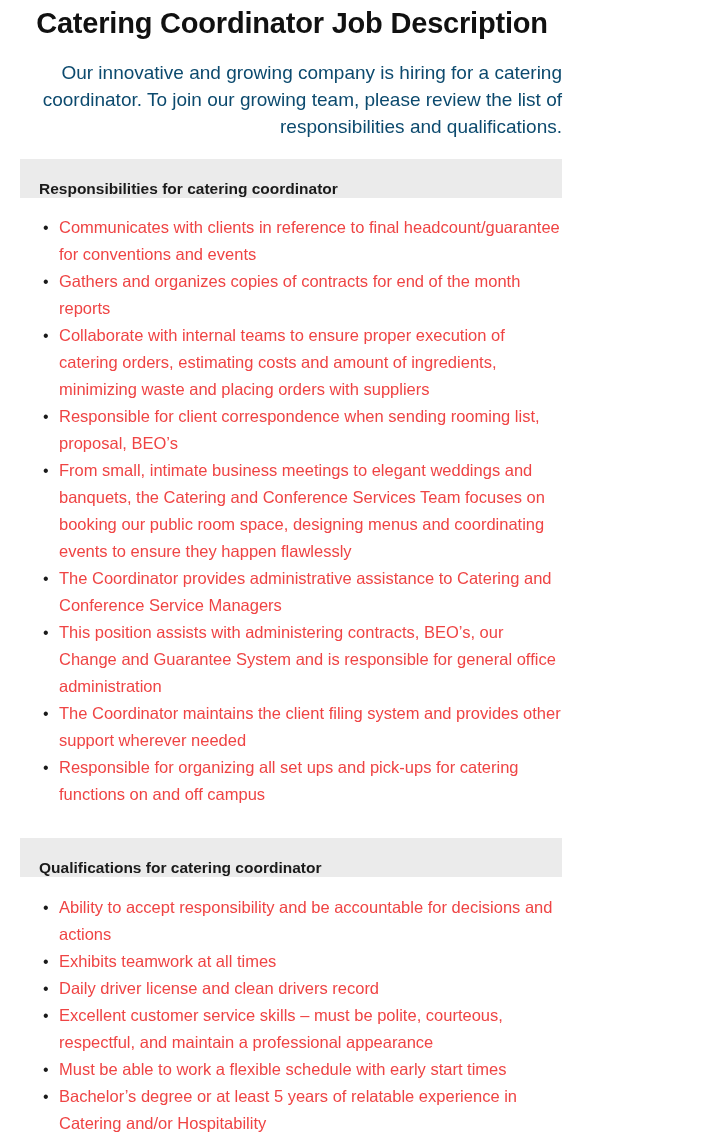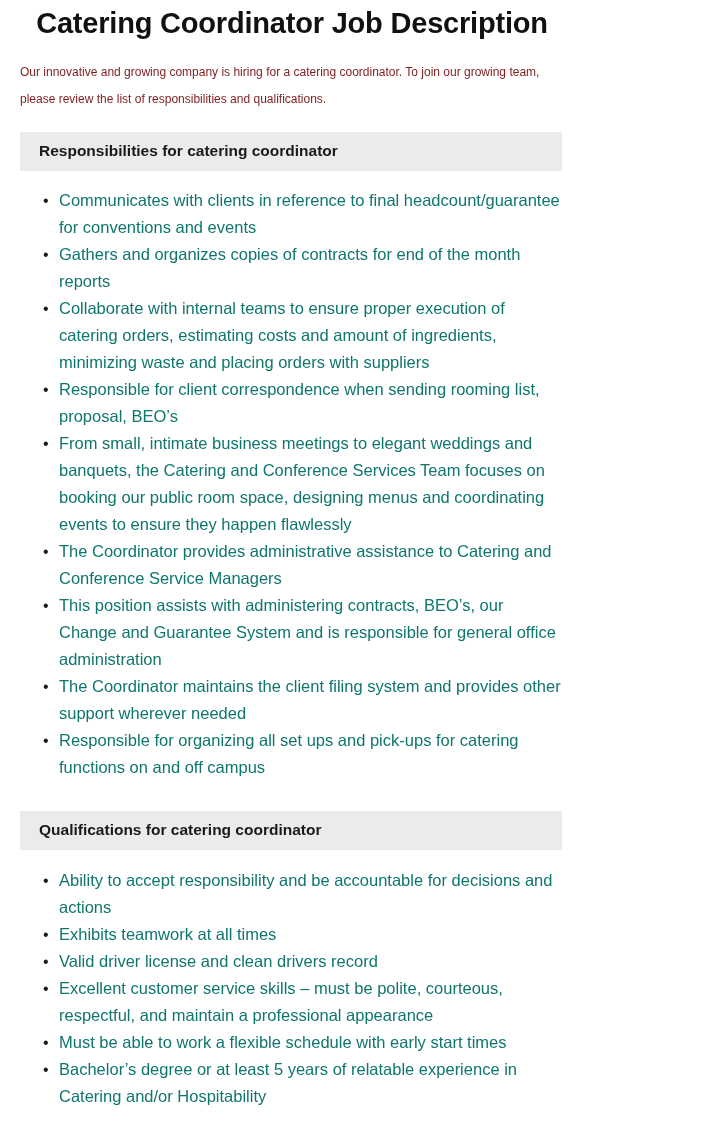--- a/index.html
+++ b/index.html
@@ -27,55 +27,56 @@
     text-align: center;
     line-height: 1.18;
     color: #111111;
     margin: 0;
     padding: 6px 20px 0 20px;
     letter-spacing: -0.2px;
   }
   .intro {
     margin: 0;
     padding: 19px 22px 0 20px;
-    font-size: 12px;
+    font-size: 19px;
     line-height: 27px;
-    color: #7f1d1d;
+    color: #0c4a6e;
+    text-align: right;
   }
   .section {
     margin: 0;
     padding: 0;
   }
   .section-header {
     margin: 19px 22px 0 20px;
     background: #ebebeb;
     height: 39px;
     display: flex;
-    align-items: center;
+    align-items: flex-end;
     box-sizing: border-box;
     padding: 0 0 0 19px;
   }
   .section-header-text {
     font-size: 15.5px;
     font-weight: bold;
     color: #1a1a1a;
     line-height: 1.2;
   }
   ul.bullets {
     list-style: none;
     margin: 0;
     padding: 16px 20px 0 0;
   }
   ul.bullets li {
     position: relative;
     margin: 0 0 0 59px;
     padding: 0 0 0 0;
     font-size: 16.5px;
     line-height: 27px;
-    color: #0f766e;
+    color: #ef4444;
   }
   ul.bullets li::before {
     content: "\2022";
     position: absolute;
     left: -16px;
     top: 0;
     font-size: 16px;
     line-height: 27px;
     color: #1a1a1a;
   }
@@ -112,20 +113,20 @@
     </ul>
   </section>
 
   <section class="section section-qualifications">
     <div class="section-header">
       <span class="section-header-text">Qualifications for catering coordinator</span>
     </div>
     <ul class="bullets">
       <li>Ability to accept responsibility and be accountable for decisions and actions</li>
       <li>Exhibits teamwork at all times</li>
-      <li>Valid driver license and clean drivers record</li>
+      <li>Daily driver license and clean drivers record</li>
       <li>Excellent customer service skills – must be polite, courteous, respectful, and maintain a professional appearance</li>
       <li>Must be able to work a flexible schedule with early start times</li>
       <li>Bachelor’s degree or at least 5 years of relatable experience in Catering and/or Hospitability</li>
     </ul>
   </section>
 
 </div>
 
 </body></html>

